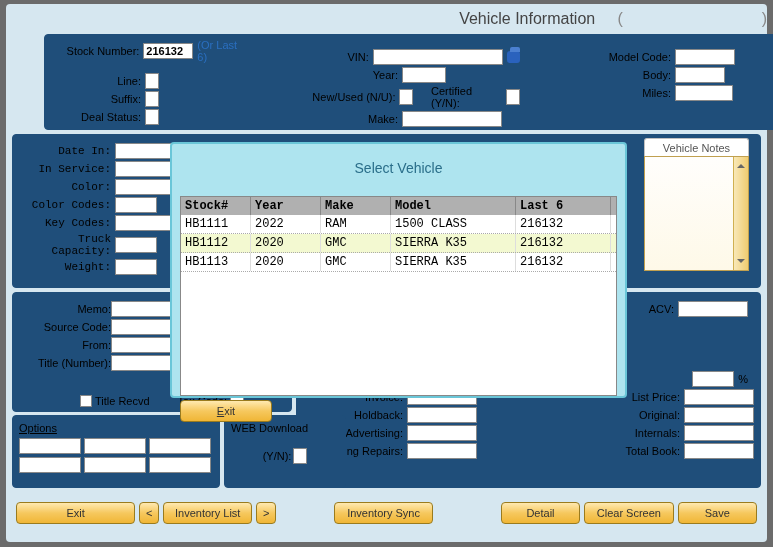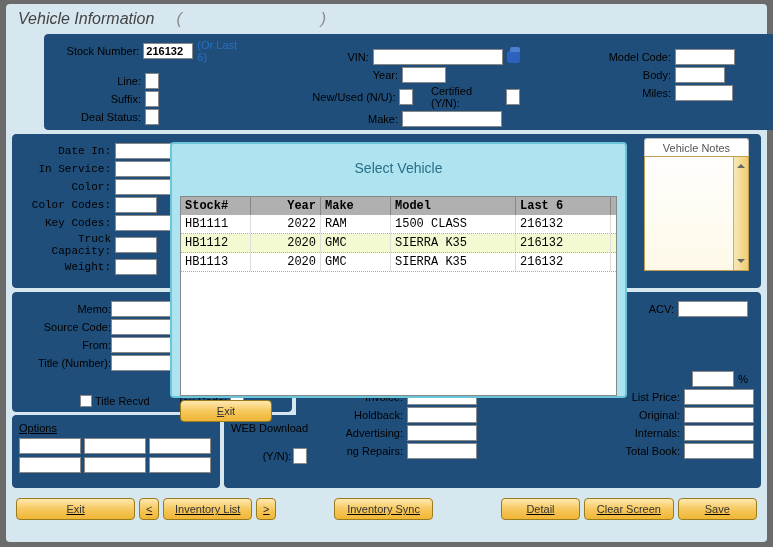--- a/index.html
+++ b/index.html
@@ -13,25 +13,24 @@
   overflow: hidden;
 }
 .main-panel {
   position: absolute;
   left: 6px; top: 4px;
   width: 761px; height: 538px;
   background: #d6e7f0;
   border-radius: 4px;
 }
 .title-bar {
-  text-align: left;
+  text-align: right;
   font-size: 16px;
   color: #444;
-  padding: 6px 12px;
-  font-style: italic;
+  padding: 6px 0;
 }
 .title-bar .paren { color: #888; }
 .form-area {
   position: relative;
   margin: 0 6px;
   height: 494px;
 }
 .section {
   background: #1f4e7a;
   border: 1px solid #1f4e7a;
@@ -158,23 +157,23 @@
   color: #000;
 }
 
 
 .btn-bar {
   position: absolute;
   left: 0; bottom: 0;
   width: 749px;
   height: 30px;
   display: flex;
+  align-items: center;
   gap: 4px;
   padding: 0 4px;
-  text-decoration: underline;
 }
 .btn {
   background: linear-gradient(#ffe9b0, #f6c85e 50%, #f0b636);
   border: 1px solid #9a7b1e;
   border-radius: 4px;
   height: 22px;
   font-size: 11px;
   color: #333;
   display: flex;
   align-items: center;
@@ -215,21 +214,21 @@
   font-weight: bold;
 }
 .grid-body-row { display: flex; border-bottom: 1px dotted #aaa; }
 .grid-body-row.rsel { background: #f3f9d1; }
 .grid-body-row div {
   font-family: "Courier New", monospace;
   font-size: 12px;
   padding: 2px 4px;
   border-right: 1px solid #ddd;
 }
-.gc1 { width: 70px; } .gc2 { width: 70px; text-align:right;} .gc3 { width: 70px; }
+.gc1 { width: 70px; } .gc2 { width: 70px; text-align:left;} .gc3 { width: 70px; }
 .gc4 { width: 125px; } .gc5 { width: 95px; }
 .modal-btn {
   margin: 4px 8px;
 }
 .car-icon { width:18px; height:12px; background:#2a62bd; border-radius:3px; position:relative; display:inline-block; margin-left:4px; vertical-align:middle;}
 .car-icon::before { content:""; position:absolute; top:-4px; left:3px; width:10px; height:5px; background:#4b80d0; border-radius:2px 2px 0 0;}
 </style>
 </head>
 <body>
 

